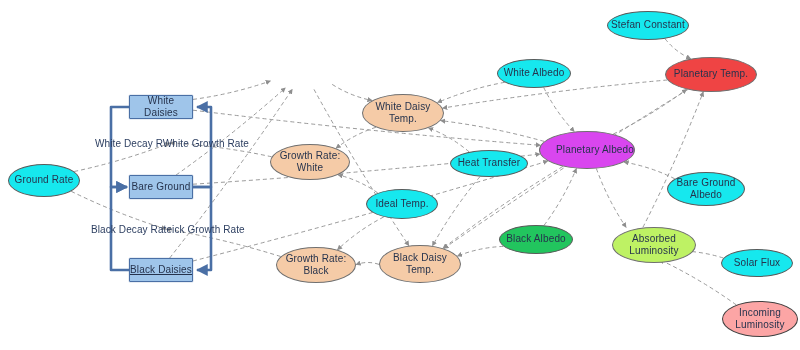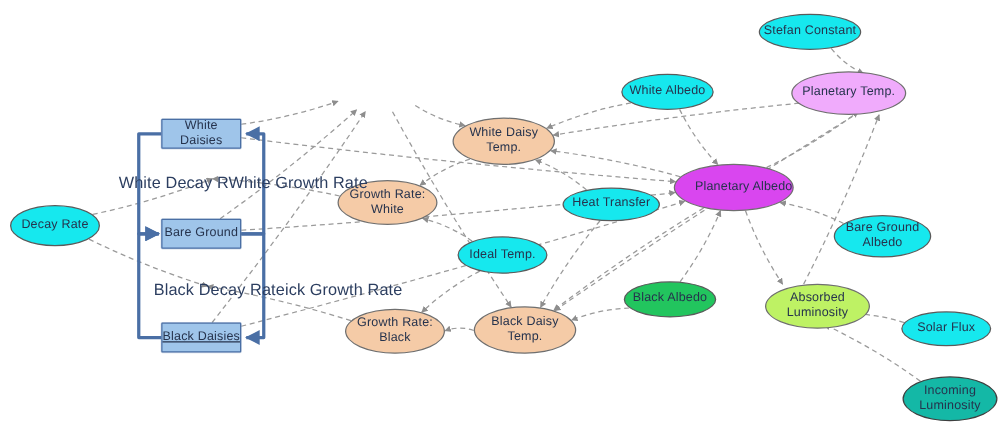--- a/index.html
+++ b/index.html
@@ -50,21 +50,21 @@
     border: 1px solid #6f6f6f;
   }
   .node.box {
     border: 1.4px solid #4a6fa5;
     border-radius: 1px;
     box-shadow: 0 0 0 0.5px rgba(74,111,165,0.25);
   }
   .flow-label {
     position: absolute;
     color: #2c3e60;
-    font-size: 13px;
+    font-size: 10px;
     letter-spacing: 0.1px;
     white-space: nowrap;
     user-select: none;
   }
 </style>
 </head>
 <body>
 
 <div id="canvas">
   <svg id="edges" viewBox="0 0 800 350">
@@ -114,42 +114,42 @@
     <g id="flow-pipes">
 
       <path d="M 129 107 L 111 107 L 111 187 L 127 187" fill="none" stroke="#4a6fa5" stroke-width="2.6" stroke-linejoin="round" marker-end="url(#flowarrow)"></path>
       <path d="M 193 187 L 211 187 L 211 107 L 197 107" fill="none" stroke="#4a6fa5" stroke-width="2.6" stroke-linejoin="round" marker-end="url(#flowarrow)"></path>
 
       <path d="M 129 270 L 111 270 L 111 187 L 127 187" fill="none" stroke="#4a6fa5" stroke-width="2.6" stroke-linejoin="round" marker-end="url(#flowarrow)"></path>
       <path d="M 193 187 L 211 187 L 211 270 L 197 270" fill="none" stroke="#4a6fa5" stroke-width="2.6" stroke-linejoin="round" marker-end="url(#flowarrow)"></path>
     </g>
   </svg>
   <div id="nodes">
-      <div class="node ellipse" style="left: 8px; top: 164px; width: 72px; height: 33px; background: rgb(22, 232, 238); border-color: rgb(90, 90, 90);"><span>Decay Rate</span></div>
+      <div class="node ellipse" style="left: 8px; top: 164px; width: 72px; height: 33px; background: rgb(22, 232, 238); border-color: rgb(90, 90, 90);"><span>Ground Rate</span></div>
       <div class="node box" style="left: 129px; top: 95px; width: 64px; height: 24px; background: rgb(159, 197, 234);"><span>White Daisies</span></div>
       <div class="node box" style="left: 129px; top: 175px; width: 64px; height: 24px; background: rgb(159, 197, 234);"><span>Bare Ground</span></div>
       <div class="node box" style="left: 129px; top: 258px; width: 64px; height: 24px; background: rgb(159, 197, 234); text-decoration: underline;"><span>Black Daisies</span></div>
       <div class="node ellipse" style="left: 270px; top: 144px; width: 80px; height: 36px; background: rgb(245, 203, 167); border-color: rgb(111, 111, 111);"><span>Growth Rate:
 White</span></div>
       <div class="node ellipse" style="left: 276px; top: 247px; width: 80px; height: 36px; background: rgb(245, 203, 167); border-color: rgb(111, 111, 111);"><span>Growth Rate:
 Black</span></div>
       <div class="node ellipse" style="left: 366px; top: 189px; width: 72px; height: 30px; background: rgb(22, 232, 238); border-color: rgb(90, 90, 90);"><span>Ideal Temp.</span></div>
       <div class="node ellipse" style="left: 362px; top: 94px; width: 82px; height: 38px; background: rgb(245, 203, 167); border-color: rgb(111, 111, 111);"><span>White Daisy
 Temp.</span></div>
       <div class="node ellipse" style="left: 379px; top: 245px; width: 82px; height: 38px; background: rgb(245, 203, 167); border-color: rgb(111, 111, 111);"><span>Black Daisy
 Temp.</span></div>
       <div class="node ellipse" style="left: 450px; top: 150px; width: 78px; height: 27px; background: rgb(22, 232, 238); border-color: rgb(90, 90, 90);"><span>Heat Transfer</span></div>
       <div class="node ellipse" style="left: 497px; top: 59px; width: 74px; height: 29px; background: rgb(22, 232, 238); border-color: rgb(90, 90, 90);"><span>White Albedo</span></div>
       <div class="node ellipse" style="left: 499px; top: 225px; width: 74px; height: 29px; background: #22c55e; border-color: rgb(90, 90, 90);"><span>Black Albedo</span></div>
       <div class="node ellipse" style="left: 539px; top: 131px; width: 96px; height: 38px; background: #d946ef; border-color: rgb(111, 111, 111); justify-content: flex-end;"><span>Planetary Albedo</span></div>
       <div class="node ellipse" style="left: 607px; top: 11px; width: 82px; height: 29px; background: rgb(22, 232, 238); border-color: rgb(90, 90, 90);"><span>Stefan Constant</span></div>
-      <div class="node ellipse" style="left: 633px; top: 57px; width: 92px; height: 35px; background: #f0abfc; border-color: rgb(111, 111, 111);"><span>Planetary Temp.</span></div>
+      <div class="node ellipse" style="left: 665px; top: 57px; width: 92px; height: 35px; background: #ef4444; border-color: rgb(111, 111, 111);"><span>Planetary Temp.</span></div>
       <div class="node ellipse" style="left: 667px; top: 172px; width: 78px; height: 34px; background: rgb(22, 232, 238); border-color: rgb(90, 90, 90);"><span>Bare Ground
 Albedo</span></div>
       <div class="node ellipse" style="left: 612px; top: 227px; width: 84px; height: 36px; background: #bef264; border-color: rgb(111, 111, 111);"><span>Absorbed
 Luminosity</span></div>
       <div class="node ellipse" style="left: 721px; top: 249px; width: 72px; height: 28px; background: rgb(22, 232, 238); border-color: rgb(90, 90, 90);"><span>Solar Flux</span></div>
-      <div class="node ellipse" style="left: 722px; top: 301px; width: 76px; height: 36px; background: #14b8a6; border-color: rgb(63, 63, 63);"><span>Incoming
+      <div class="node ellipse" style="left: 722px; top: 301px; width: 76px; height: 36px; background: #fca5a5; border-color: rgb(63, 63, 63);"><span>Incoming
 Luminosity</span></div>
       <div class="flow-label" style="left: 95px; top: 138px;">White Decay RWhite Growth Rate</div>
-      <div class="flow-label" style="left: 91px; top: 224px; margin-left: 32px;">Black Decay Rateick Growth Rate</div>
+      <div class="flow-label" style="left: 91px; top: 224px;">Black Decay Rateick Growth Rate</div>
     </div>
 </div>
 
 </body></html>

